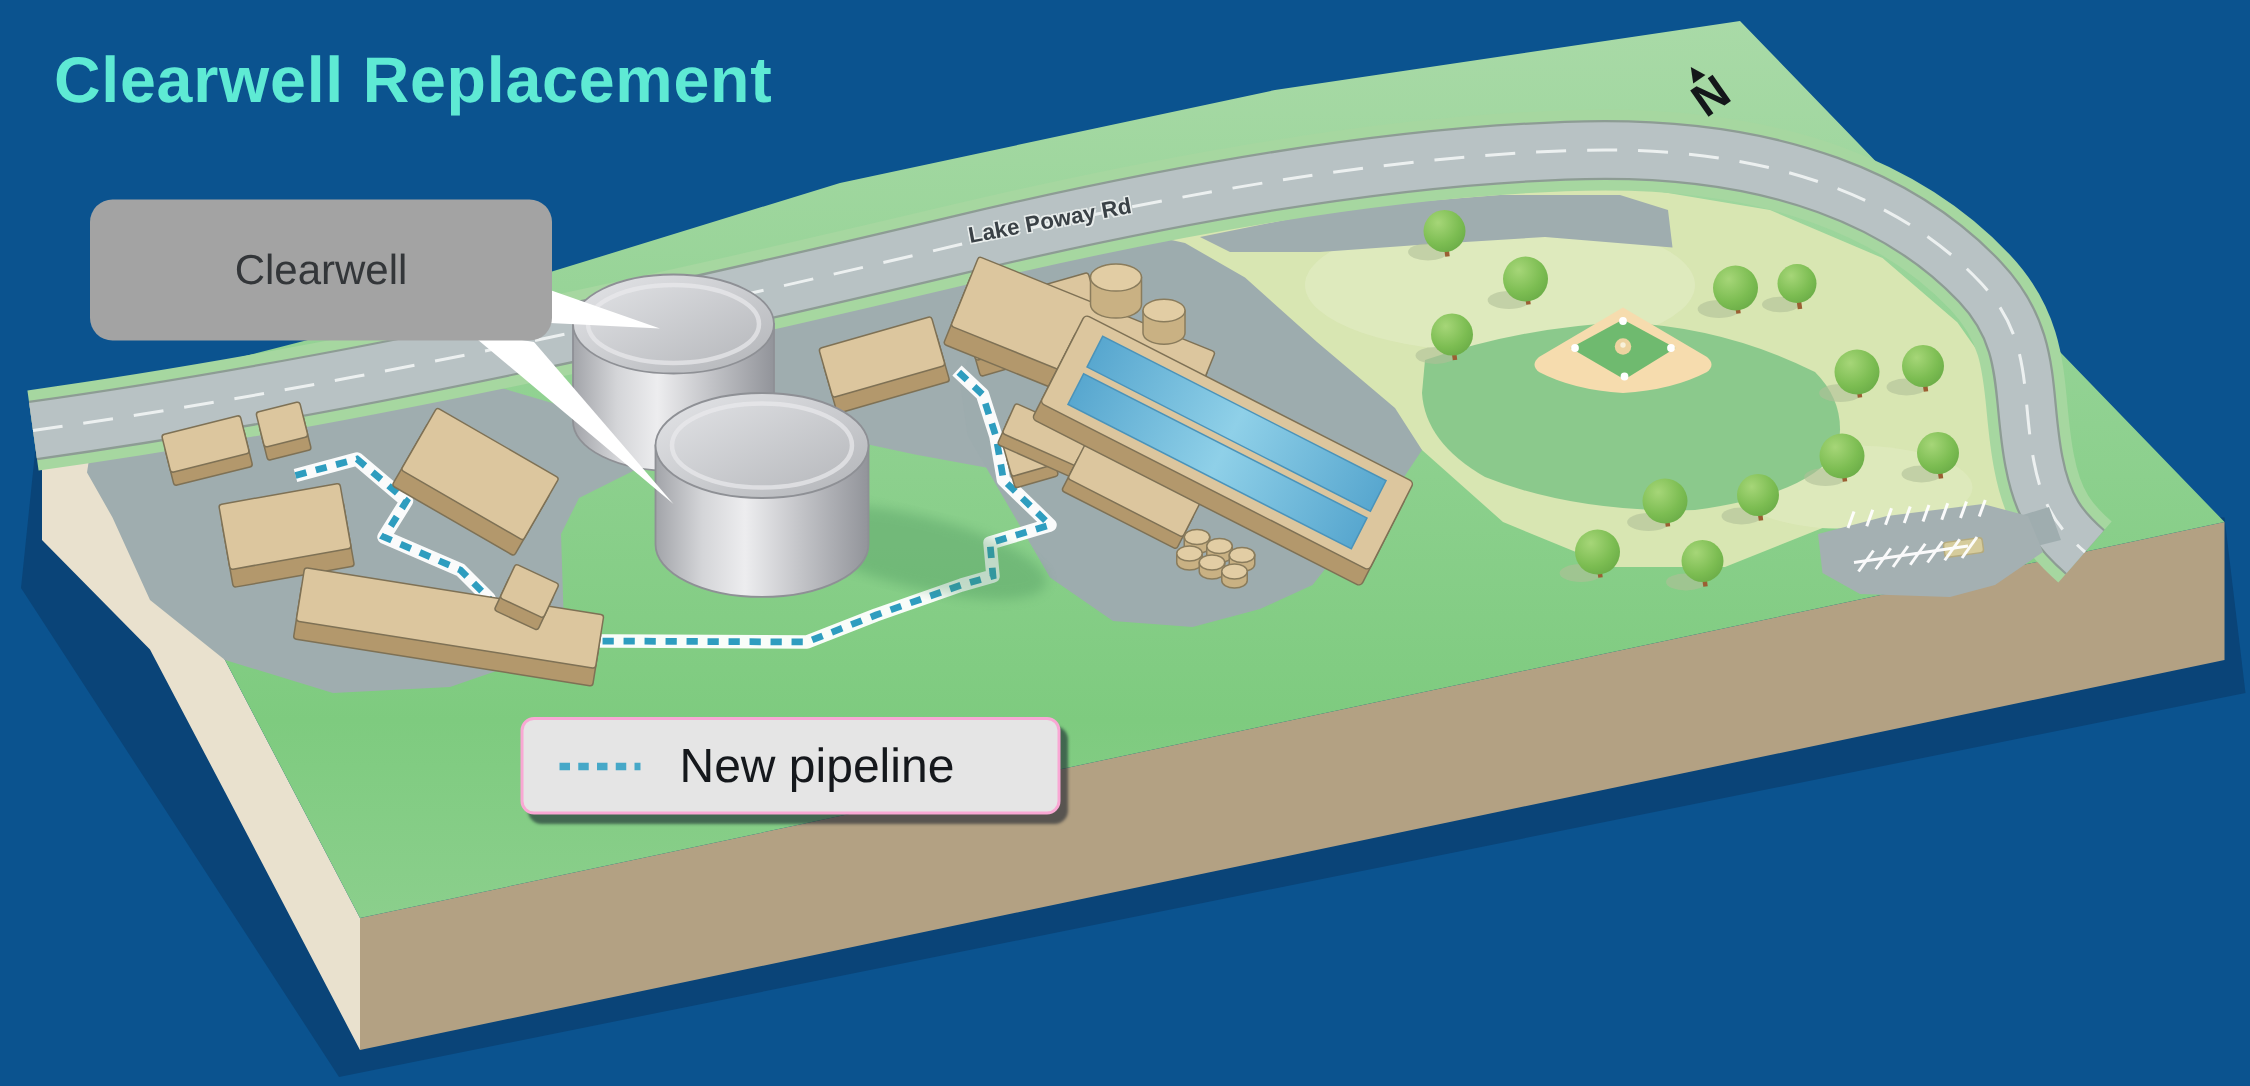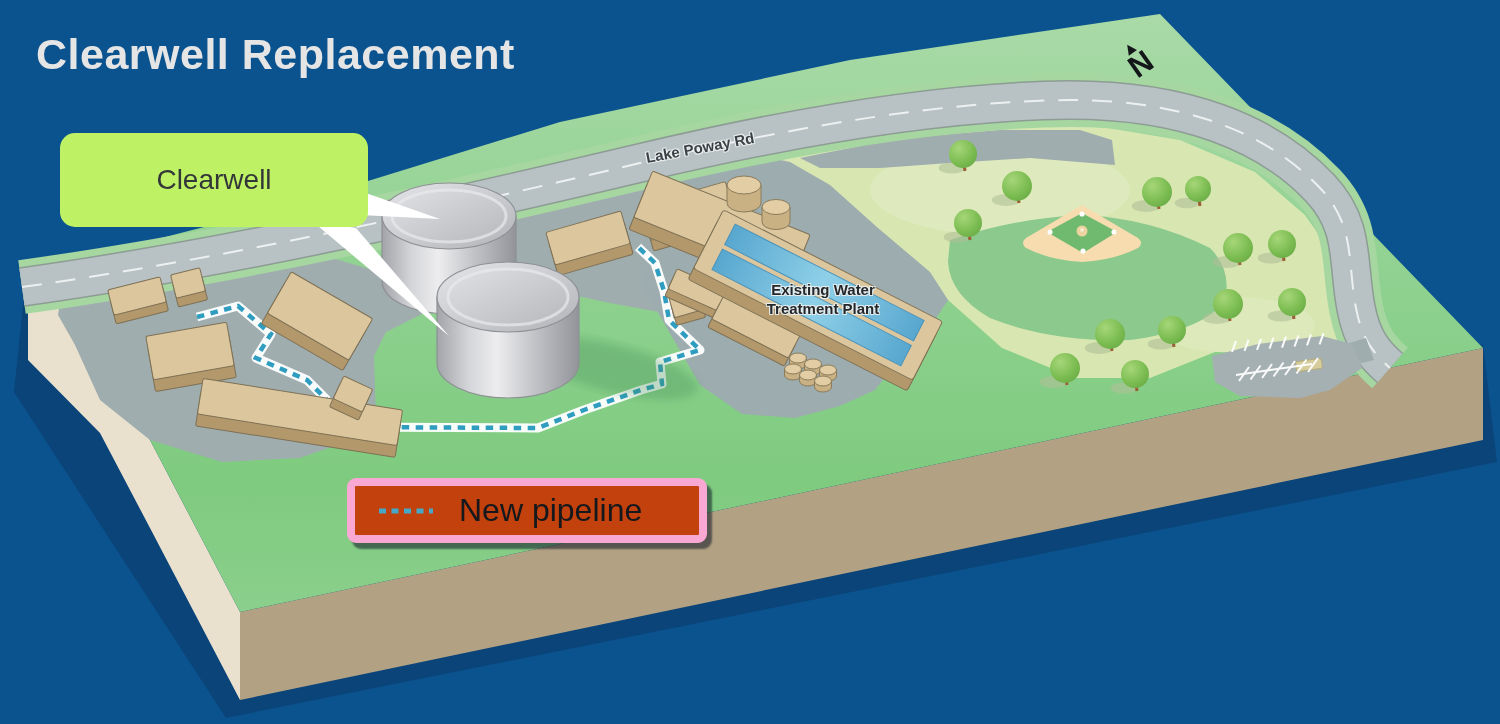--- a/index.html
+++ b/index.html
@@ -1,30 +1,30 @@
 <!DOCTYPE html>
 <html><head>
 <meta charset="utf-8">
 <style>
   html,body{margin:0;padding:0;}
   body{width:1500px;height:724px;overflow:hidden;background:#0b538f;
        font-family:"Liberation Sans", sans-serif;position:relative;}
   .stage{position:absolute;left:0;top:0;width:1500px;height:724px;}
   svg.scene{position:absolute;left:0;top:0;}
 
-  .page-title{position:absolute;left:36px;top:30px;color:#e5e5e5;
+  .page-title{position:absolute;left:36px;top:30px;color:#5eead4;
     font-size:43px;font-weight:600;letter-spacing:.5px;}
 
   .callout{position:absolute;left:60px;top:133px;width:308px;height:94px;
-    background:#bef264;border-radius:15px;display:flex;flex-direction:column;
+    background:#a3a3a3;border-radius:15px;display:flex;flex-direction:column;
     align-items:center;justify-content:center;color:#333639;font-size:28px;
     font-weight:500;line-height:1.28;}
 
   .legend{position:absolute;left:347px;top:478px;width:360px;height:65px;
-    background:#c2410c;border:8px solid #f9a8d4;border-radius:9px;
+    background:#e5e5e5;border:2px solid #f9a8d4;border-radius:9px;
     box-shadow:5px 6px 2px rgba(12,22,38,.55);
     display:flex;align-items:center;box-sizing:border-box;padding-left:22px;}
   .legend .sample{width:58px;flex:0 0 auto;margin-right:24px;}
   .legend .label{font-size:32px;color:#15181c;font-weight:500;}
 
   .map-label{position:absolute;color:#262b30;font-weight:700;
     text-shadow:-1px -1px 0 rgba(235,240,238,.9),1px -1px 0 rgba(235,240,238,.9),
                 -1px 1px 0 rgba(235,240,238,.9),1px 1px 0 rgba(235,240,238,.9);}
   .road-label{left:645px;top:139px;font-size:15px;transform:rotate(-10.5deg);color:#3a4146;}
   .plant-label{left:740px;top:281px;width:166px;text-align:center;
@@ -313,22 +313,18 @@
 
 <div class="legend">
   <svg class="sample" width="58" height="10">
     <line x1="2" y1="5" x2="56" y2="5" stroke="#46a8c8" stroke-width="5" stroke-dasharray="7 5.5"></line>
   </svg>
   <div class="label">New pipeline</div>
 </div>
 
 <div class="map-label road-label">Lake Poway Rd</div>
 
-<div class="map-label plant-label">
-  <div>Existing Water</div>
-  <div>Treatment Plant</div>
-</div>
 
 <div class="compass">
   <div class="tri">▲</div>
   <div class="n">N</div>
 </div>
 </div>
 
 </body></html>

